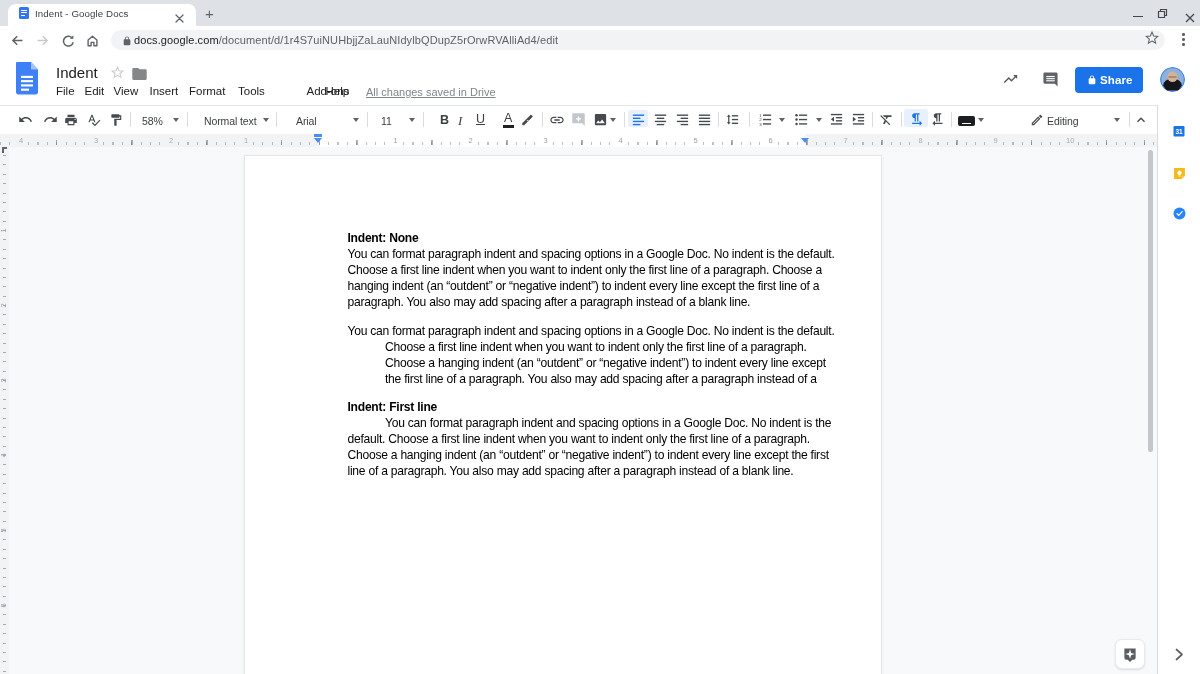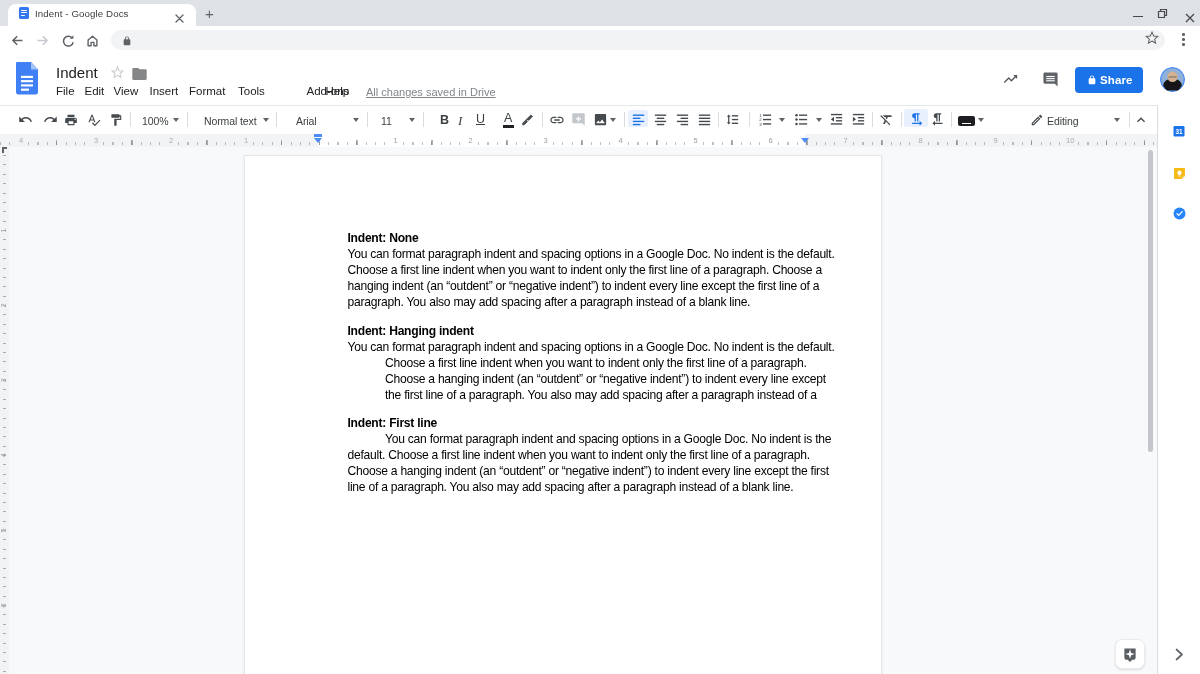--- a/index.html
+++ b/index.html
@@ -88,20 +88,21 @@
         <path d="M11.1 3.9 A4.9 4.9 0 1 0 12.2 8.3" fill="none" stroke="#5f6368" stroke-width="1.5"></path>
         <path d="M12.4 1.2 v3.6 h-3.6 z" fill="#5f6368"></path>
       </svg></div>
 <div class="abs" style="left:86px;top:32.5px;"><svg width="13" height="13" viewBox="0 0 13 13">
         <path d="M2.1 11.8 V6.0 L6.5 2.2 10.9 6.0 V11.8 H7.9 V8.4 H5.1 V11.8 z" fill="none" stroke="#5f6368" stroke-width="1.4" stroke-linejoin="round"></path>
       </svg></div>
 <div class="abs" id="pill"></div>
 <div class="abs" style="left:122px;top:33px;"><svg width="10" height="12" viewBox="0 0 24 24">
         <path d="M18 8h-1V6a5 5 0 0 0-10 0v2H6a2 2 0 0 0-2 2v10a2 2 0 0 0 2 2h12a2 2 0 0 0 2-2V10a2 2 0 0 0-2-2zM9 6a3 3 0 0 1 6 0v2H9V6z" fill="#5f6368"></path>
       </svg></div>
+<div class="abs" id="urltext"><b>docs.google.com</b>/document/d/1r4S7uiNUHbjjZaLauNIdylbQDupZ5rOrwRVAlliAd4/edit</div>
 <div class="abs" style="left:1145px;top:31px;"><svg width="14" height="14" viewBox="0 0 24 24">
         <path d="M12 17.27 18.18 21l-1.64-7.03L22 9.24l-7.19-.61L12 2 9.19 8.63 2 9.24l5.46 4.73L5.82 21z" fill="none" stroke="#5f6368" stroke-width="1.8"></path>
       </svg></div>
 <div class="abs" style="left:1182px;top:33px;">
       <div style="width:2.5px;height:2.5px;background:#5f6368;border-radius:50%;margin-bottom:2.5px;"></div>
       <div style="width:2.5px;height:2.5px;background:#5f6368;border-radius:50%;margin-bottom:2.5px;"></div>
       <div style="width:2.5px;height:2.5px;background:#5f6368;border-radius:50%;"></div>
     </div>
 
 <div class="abs" id="header"></div>
@@ -167,21 +168,21 @@
       <div class="abs" style="left: 87px; top: 112.5px;"><svg style="position:relative;z-index:2" width="14" height="14" viewBox="0 0 24 24">
           <path d="M12.45 16h2.09L9.43 3H7.57L2.46 16h2.09l1.12-3h5.64l1.14 3zm-6.02-5L8.5 5.48 10.57 11H6.43zm15.16.59-8.09 8.09L9.83 16l-1.41 1.41 5.09 5.09L23 13l-1.41-1.41z" fill="#454a4e"></path>
         </svg></div>
       <div class="abs" style="left: 108.5px; top: 112.5px;"><svg style="position:relative;z-index:2" width="14" height="14" viewBox="0 0 24 24">
           <path d="M18 4V3c0-.55-.45-1-1-1H5c-.55 0-1 .45-1 1v4c0 .55.45 1 1 1h12c.55 0 1-.45 1-1V6h1v4H9v11c0 .55.45 1 1 1h2c.55 0 1-.45 1-1v-9h8V4h-3z" fill="#454a4e"></path>
         </svg></div>
       <div class="abs" style="left: 130px; top: 0px;">
         <div class="tbdiv"></div>
       </div>
       <div class="abs" style="left: 142px; top: 0px;">
-        <div class="tbtxt">100%</div>
+        <div class="tbtxt">58%</div>
       </div>
       <div class="abs" style="left: 173px; top: 0px;">
         <div class="caret"></div>
       </div>
       <div class="abs" style="left: 187px; top: 0px;">
         <div class="tbdiv"></div>
       </div>
       <div class="abs" style="left: 204px; top: 0px;">
         <div class="tbtxt">Normal text</div>
       </div>
@@ -387,21 +388,20 @@
 <div class="abs" id="page"></div>
 <div class="abs" style="left:2px;top:147px;width:5px;height:6px;border-left:2px solid #616569;border-top:2px solid #616569;box-sizing:border-box;z-index:3;"></div>
 <div class="abs" id="scrollthumb"></div>
 <div class="abs" id="doctext">
 <div class="h">Indent: None</div>
 <div>You can format paragraph indent and spacing options in a Google Doc. No indent is the default.</div>
 <div>Choose a first line indent when you want to indent only the first line of a paragraph. Choose a</div>
 <div>hanging indent (an “outdent” or “negative indent”) to indent every line except the first line of a</div>
 <div>paragraph. You also may add spacing after a paragraph instead of a blank line.</div>
 <div class="sp"></div>
-<div class="h">Indent: Hanging indent</div>
 <div>You can format paragraph indent and spacing options in a Google Doc. No indent is the default.</div>
 <div class="in">Choose a first line indent when you want to indent only the first line of a paragraph.</div>
 <div class="in">Choose a hanging indent (an “outdent” or “negative indent”) to indent every line except</div>
 <div class="in">the first line of a paragraph. You also may add spacing after a paragraph instead of a</div>
 <div class="sp"></div>
 <div class="h">Indent: First line</div>
 <div class="in">You can format paragraph indent and spacing options in a Google Doc. No indent is the</div>
 <div>default. Choose a first line indent when you want to indent only the first line of a paragraph.</div>
 <div>Choose a hanging indent (an “outdent” or “negative indent”) to indent every line except the first</div>
 <div>line of a paragraph. You also may add spacing after a paragraph instead of a blank line.</div>

